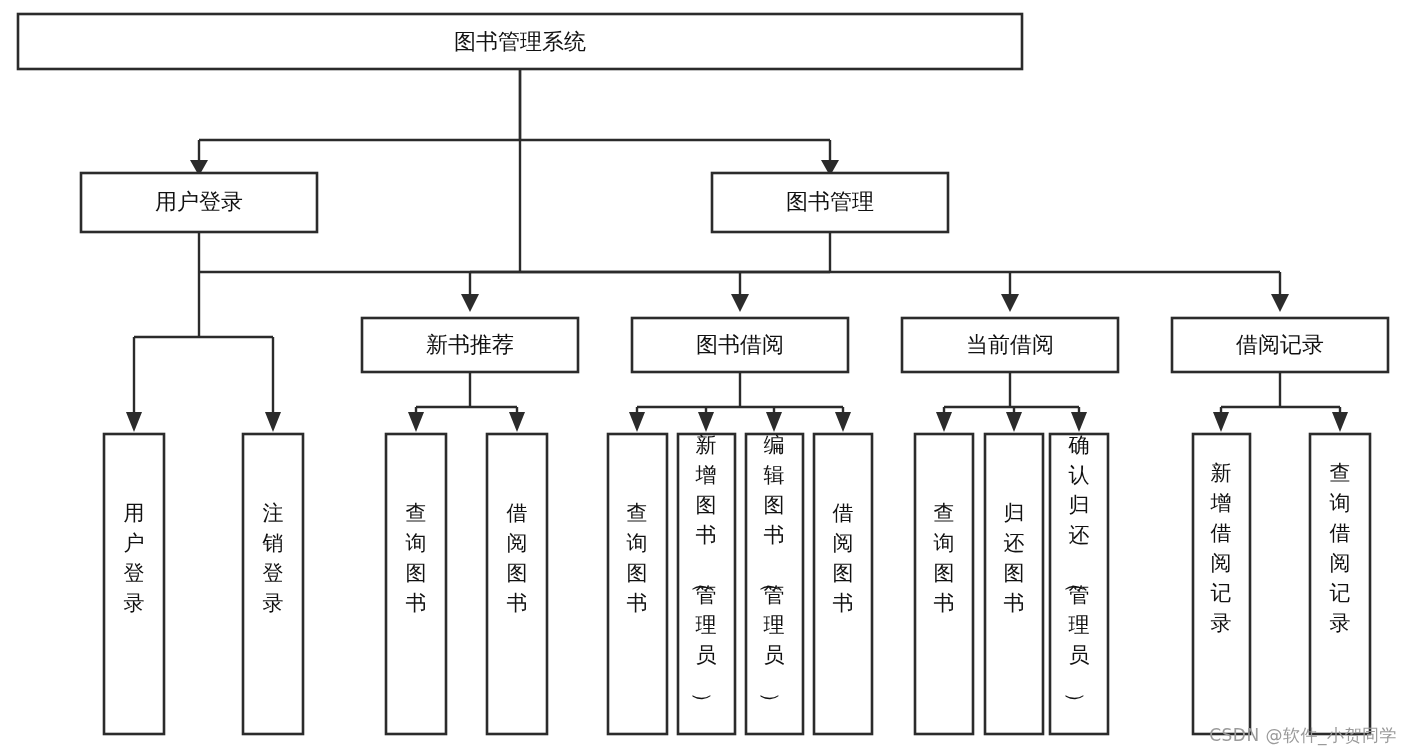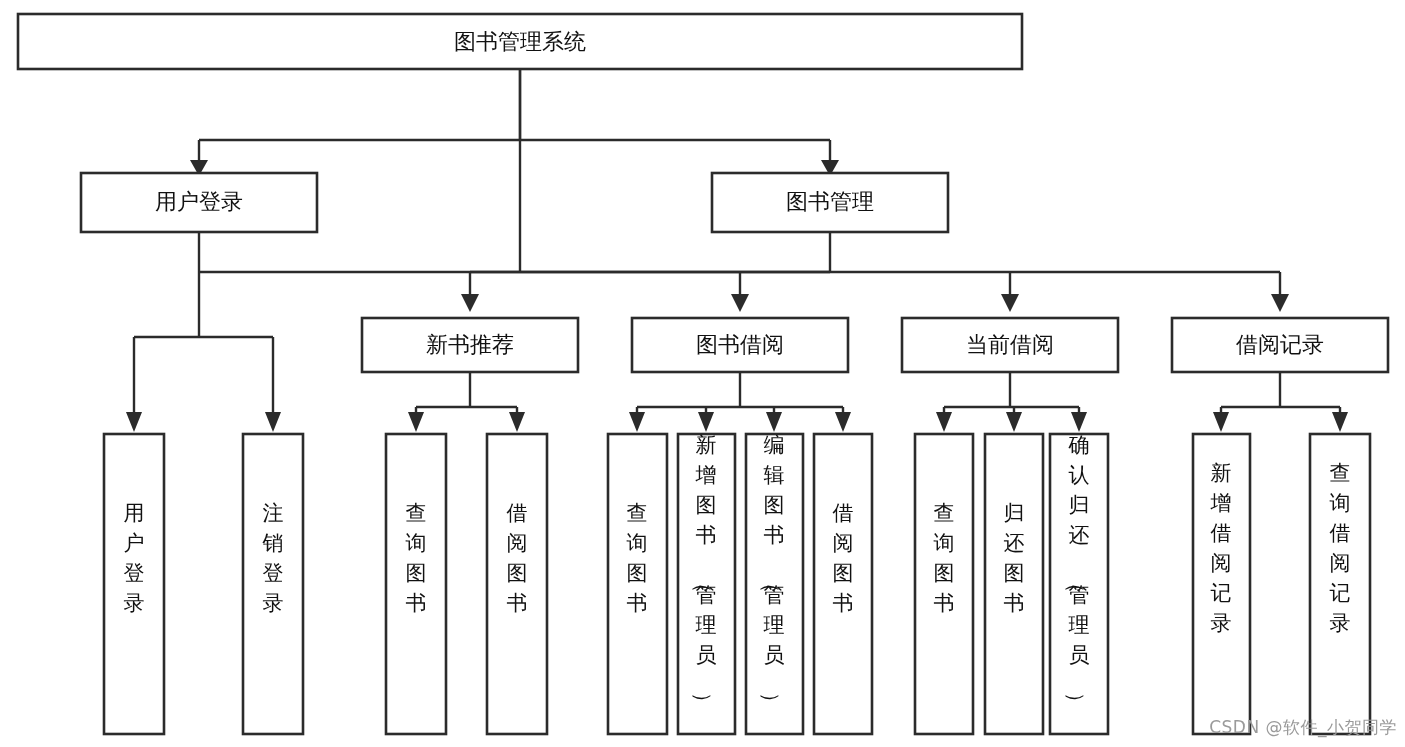--- a/index.html
+++ b/index.html
@@ -51,21 +51,21 @@
   }
   .node-label-vertical {
     fill: #111111;
     font-family: "DejaVu Sans", "Liberation Sans", sans-serif;
     font-size: 21px;
     text-anchor: middle;
   }
   .watermark {
     position: absolute;
     right: 8px;
-    bottom: 8px;
+    bottom: 0;
     font-family: "DejaVu Sans", "Liberation Sans", sans-serif;
     font-size: 17px;
     color: #9a9a9a;
     white-space: nowrap;
     letter-spacing: 0.5px;
     user-select: none;
   }
 </style>
 </head>
 <body>

